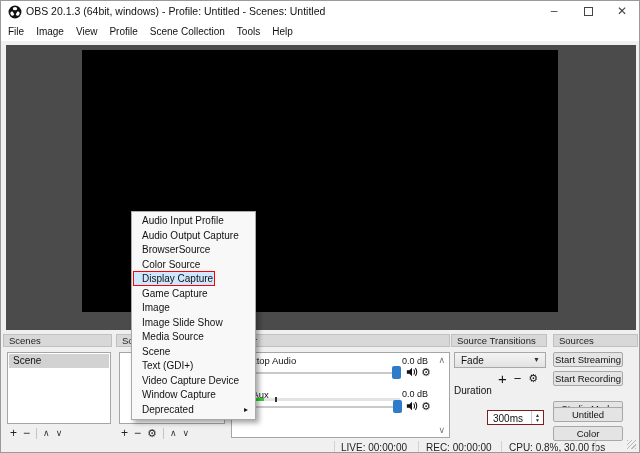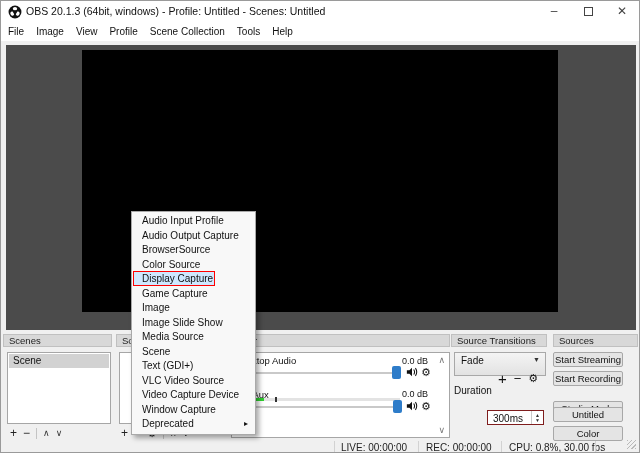--- a/index.html
+++ b/index.html
@@ -176,21 +176,21 @@
     </svg>
     <span class="mix-icon gear" style="left:189px; top:47px;">⚙</span>
 
     <span class="mix-scroll" style="right:4px; top:2px;">∧</span>
     <span class="mix-scroll" style="right:4px; bottom:2px;">∨</span>
   </div>
 
   <div class="phdr" style="left:450px; top:333px; width:96px;">
     <span>Source Transitions</span>
   </div>
-  <div class="combo" style="left:453px; top:351px; width:92px; height:24px;">
+  <div class="combo" style="left:453px; top:351px; width:92px; height:16px;">
     <span class="val">Fade</span>
     <span class="arr">▼</span>
   </div>
   <div class="ticons" style="left:497px; top:369px;">
     <span style="font-size:15px;">+</span>
     <span style="font-size:13px;">−</span>
     <span style="font-size:11px;">⚙</span>
   </div>
   <span class="label10" style="left:453px; top:384px;">Duration</span>
   <div class="spin" style="left:486px; top:381px; width:57px; height:15px;">
@@ -225,19 +225,18 @@
       <div class="ctx-item">Audio Output Capture</div>
       <div class="ctx-item">BrowserSource</div>
       <div class="ctx-item">Color Source</div>
       <div class="ctx-item">Display Capture</div>
       <div class="ctx-item">Game Capture</div>
       <div class="ctx-item">Image</div>
       <div class="ctx-item">Image Slide Show</div>
       <div class="ctx-item">Media Source</div>
       <div class="ctx-item">Scene</div>
       <div class="ctx-item">Text (GDI+)</div>
-      <div class="ctx-item">VLC Video Source</div>
       <div class="ctx-item">Video Capture Device</div>
       <div class="ctx-item">Window Capture</div>
       <div class="ctx-item">Deprecated<span class="subarrow">▸</span></div>
     </div>
 
 </div>
 
 </body></html>

